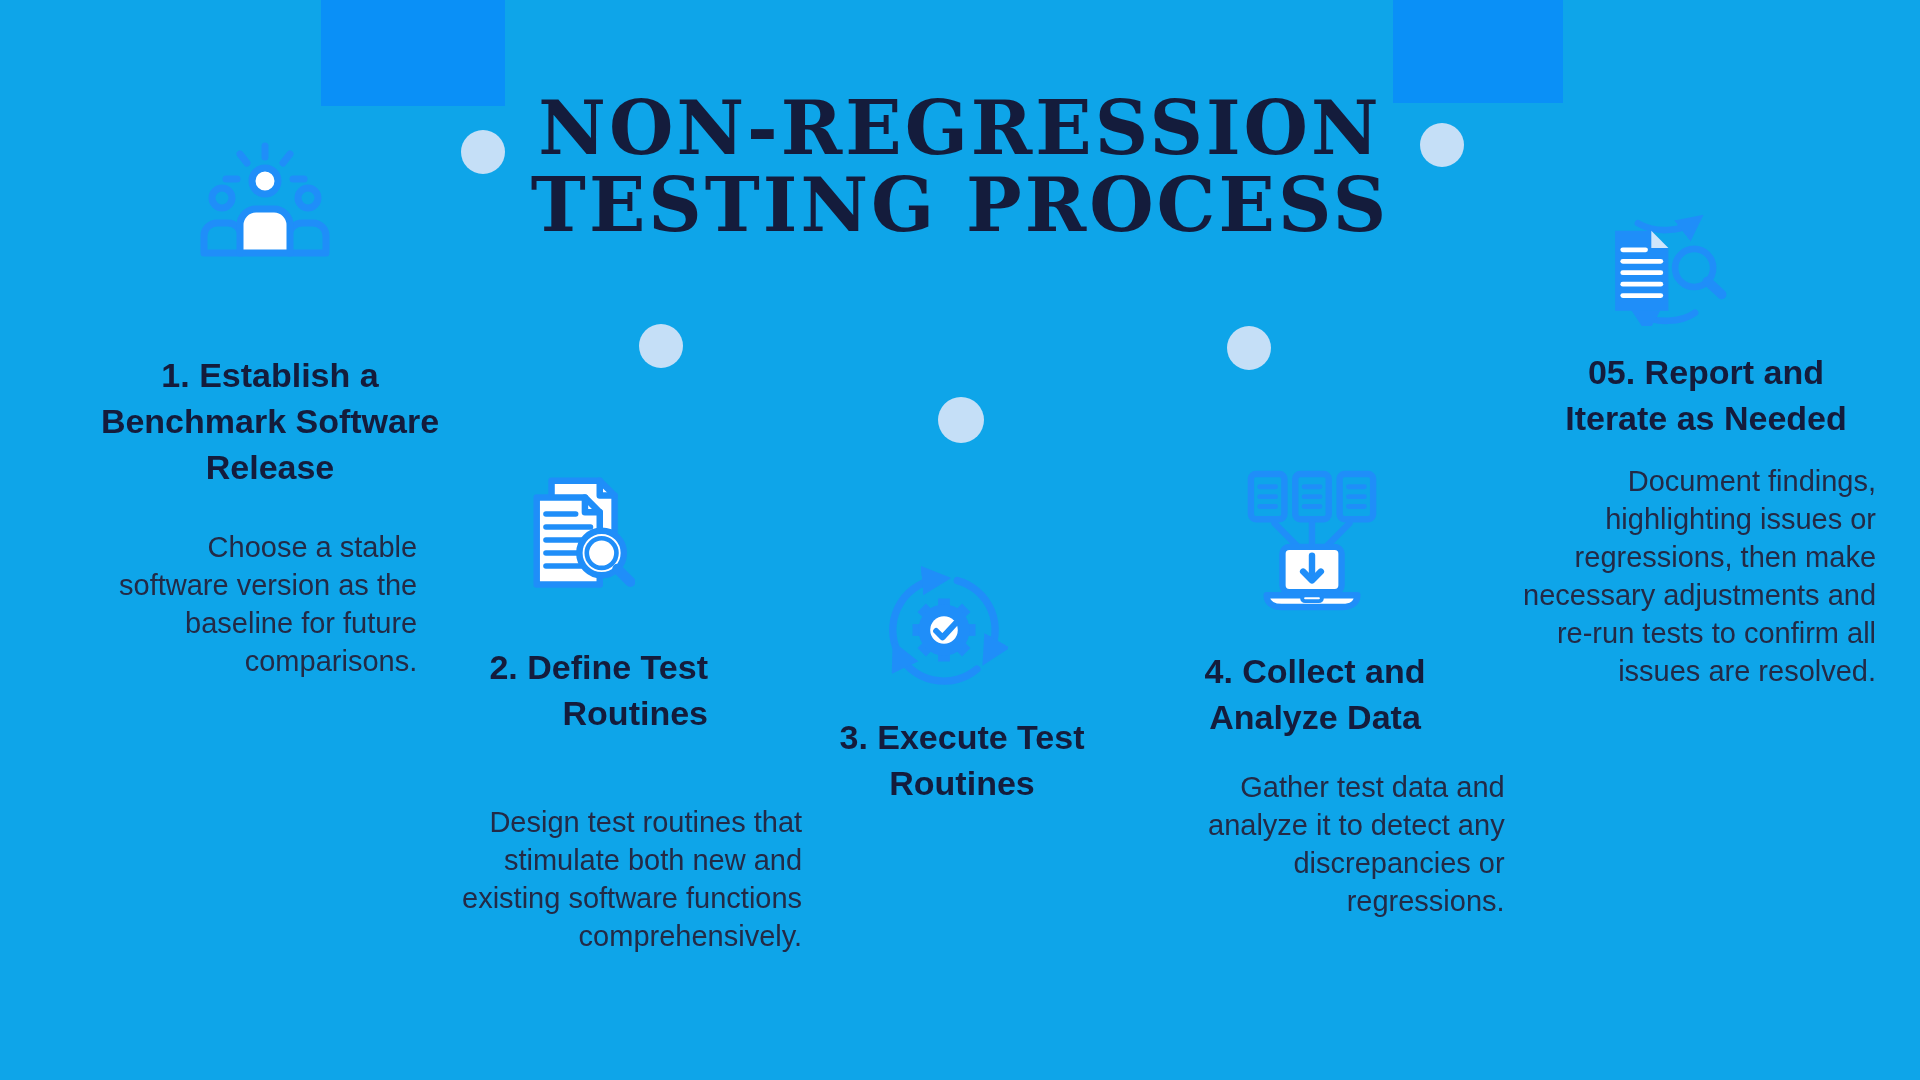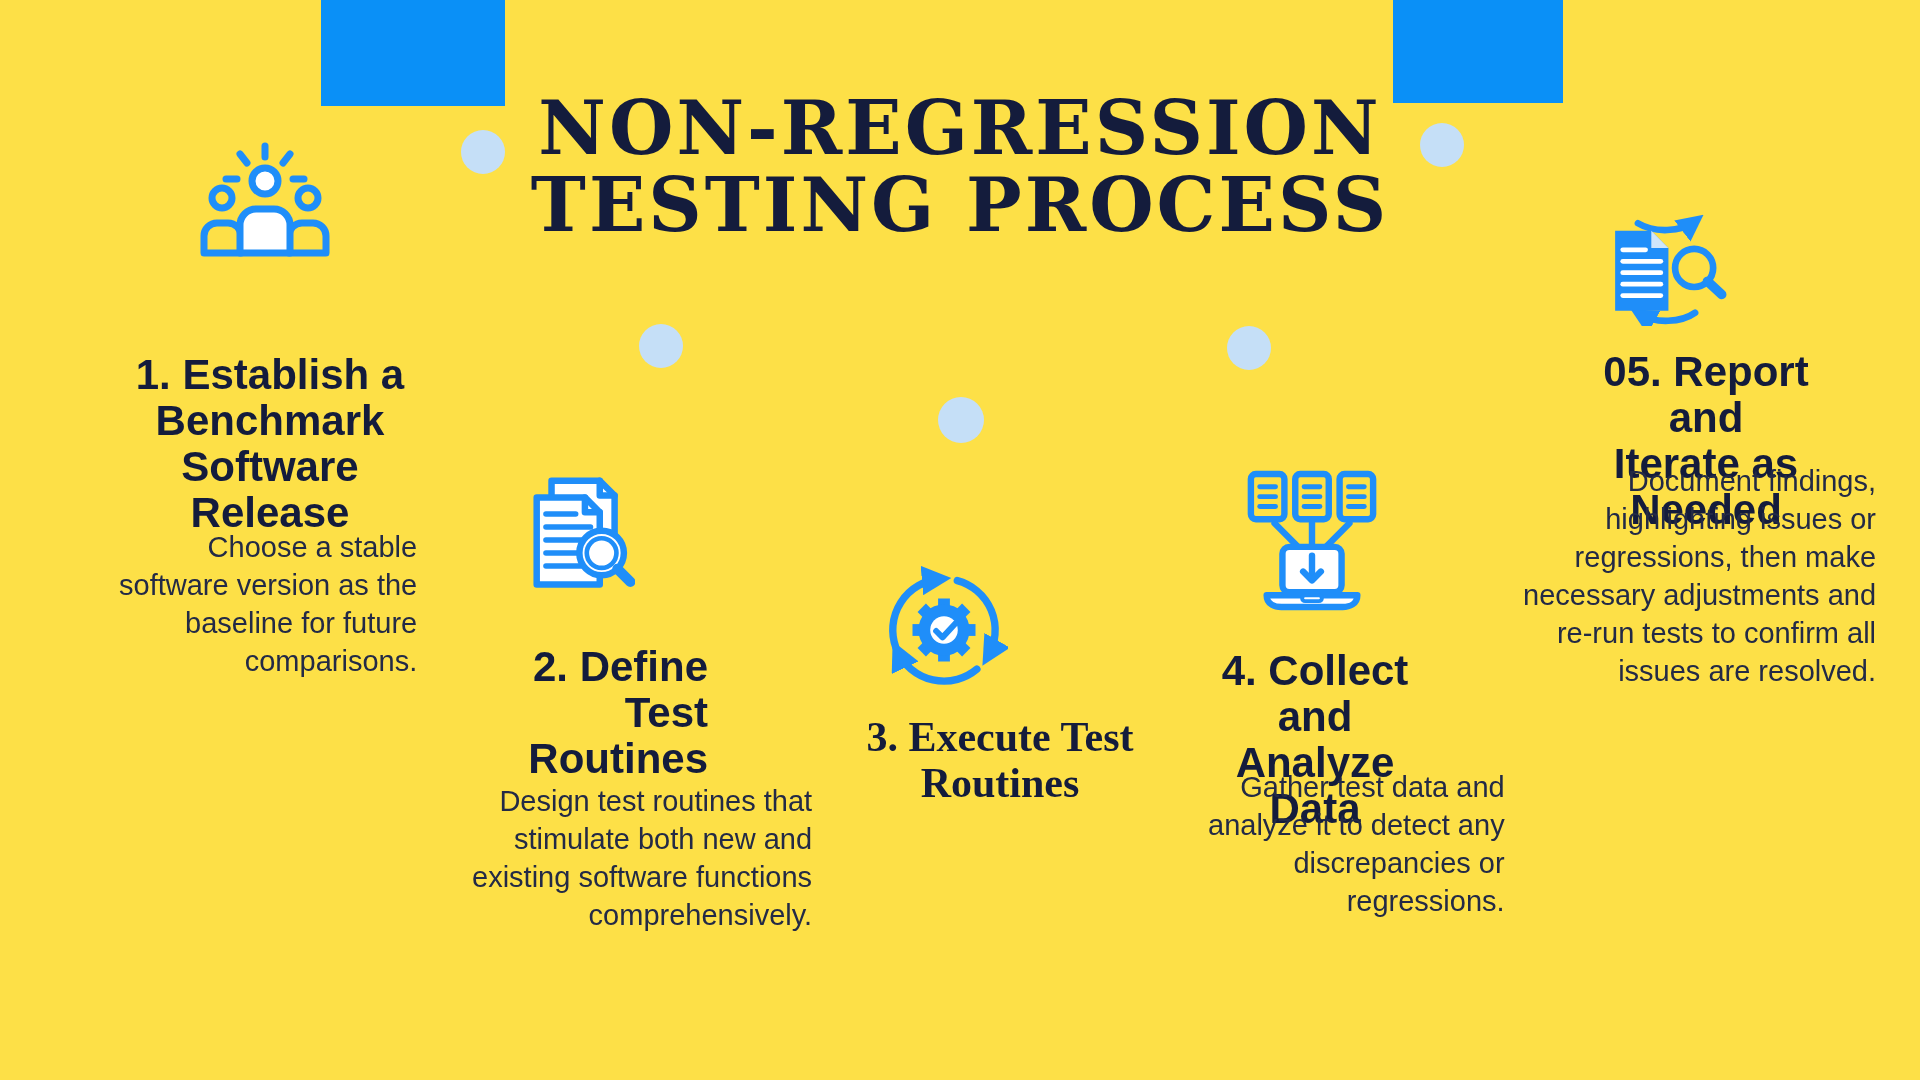--- a/index.html
+++ b/index.html
@@ -6,54 +6,54 @@
     --accent-blue:#0a90f7;
     --icon-blue:#1f8ef9;
     --navy-title:#141c3c;
     --body-text:#232a46;
     --arc-dash:#1d5ca9;
     --dot-light-blue:#c5dff7;
   }
   *{margin:0;padding:0;box-sizing:border-box;}
   html,body{background:#ffffff;}
   .canvas{
-    position:relative;width:1920px;height:1080px;background:#fde047;overflow:hidden;
+    position:relative;width:1920px;height:1080px;background:#0ea5e9;overflow:hidden;
     font-family:"Liberation Sans",sans-serif;
   }
   svg.decor{position:absolute;left:0;top:0;width:1920px;height:1080px;z-index:1;}
   .arc-path{fill:none;stroke:var(--arc-dash);stroke-width:5;stroke-dasharray:17 12;}
   .decor-rect{fill:var(--accent-blue);}
   .arc-dot{fill:var(--dot-light-blue);}
   .main-title{
     position:absolute;left:420px;top:90px;width:1080px;z-index:3;
     font-family:"DejaVu Serif",serif;font-weight:800;font-size:74px;line-height:77px;
     letter-spacing:3px;color:var(--navy-title);text-align:center;white-space:pre-line;
   }
   .step-icon{position:absolute;z-index:3;}
   .step-icon svg{display:block;width:100%;height:100%;}
   .ic-stroke{fill:none;stroke:var(--icon-blue);stroke-linecap:round;stroke-linejoin:round;}
   .ic-fill{fill:var(--icon-blue);}
   .ic-white{fill:#ffffff;}
   .step-title{
-    position:absolute;z-index:3;font-weight:700;font-size:42px;line-height:46px;
+    position:absolute;z-index:3;font-weight:700;font-size:34px;line-height:46px;
     color:var(--navy-title);text-align:center;white-space:pre-line;
   }
   .step-desc{
     position:absolute;z-index:3;font-weight:400;font-size:29px;line-height:38px;
     color:var(--body-text);text-align:right;white-space:pre-line;
   }
   
   #icon1{left:195px;top:140px;width:140px;height:131px;}
   #title1{left:95px;top:352px;width:350px;}
   #desc1{left:119px;top:528px;}
   #icon2{left:520px;top:452px;width:115px;height:152px;}
   #title2{left:448px;top:644px;width:260px;text-align:right;}
-  #desc2{left:462px;top:782px;margin-left:10px;}
+  #desc2{left:462px;top:803px;}
   #icon3{left:880px;top:566px;width:128px;height:128px;}
-  #title3{left:855px;top:714px;width:290px;font-family:Liberation Serif, serif;}
+  #title3{left:817px;top:714px;width:290px;}
   #desc3{left:842px;top:832px;}
   #icon4{left:1243px;top:466px;width:138px;height:148px;}
   #title4{left:1190px;top:648px;width:250px;}
   #desc4{left:1208px;top:768px;}
   #icon5{left:1598px;top:208px;width:138px;height:118px;}
   #title5{left:1519px;top:349px;width:290px;margin-left:42px;}
   #desc5{left:1523px;top:462px;}
 </style>
 </head>
 <body>

